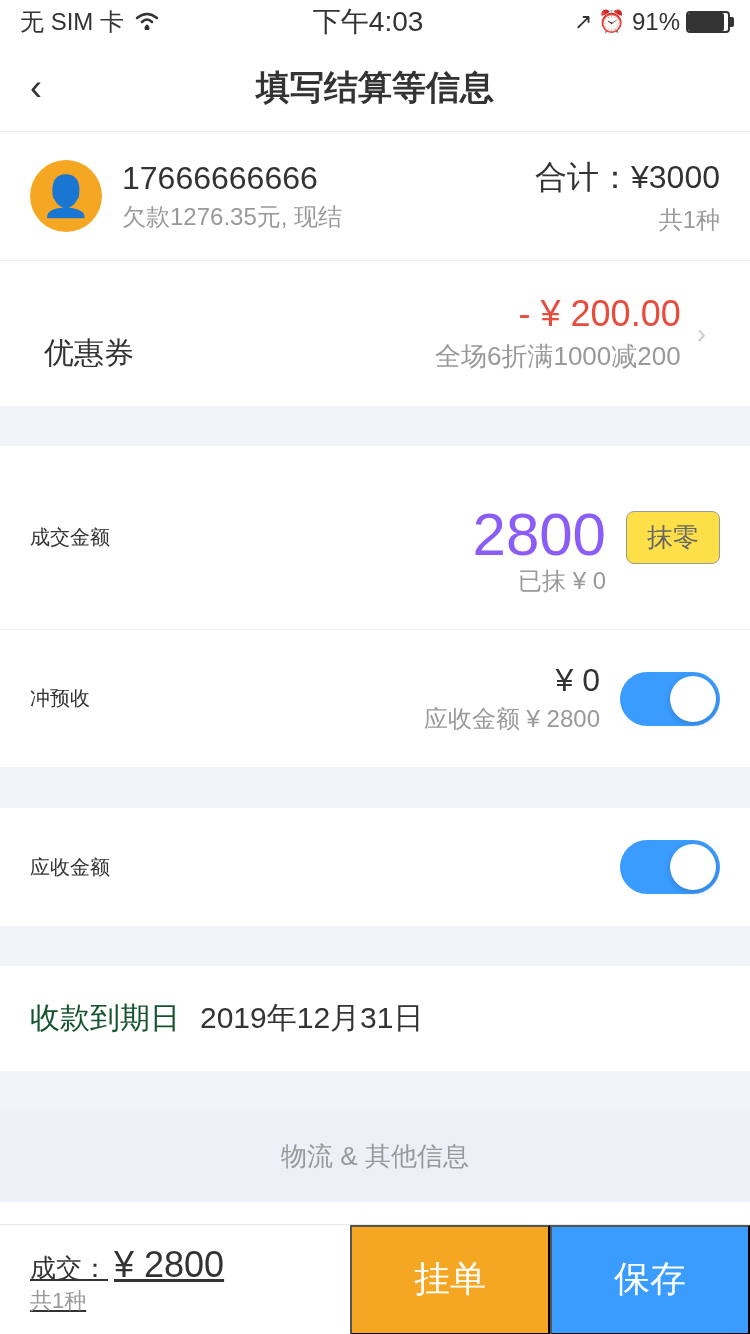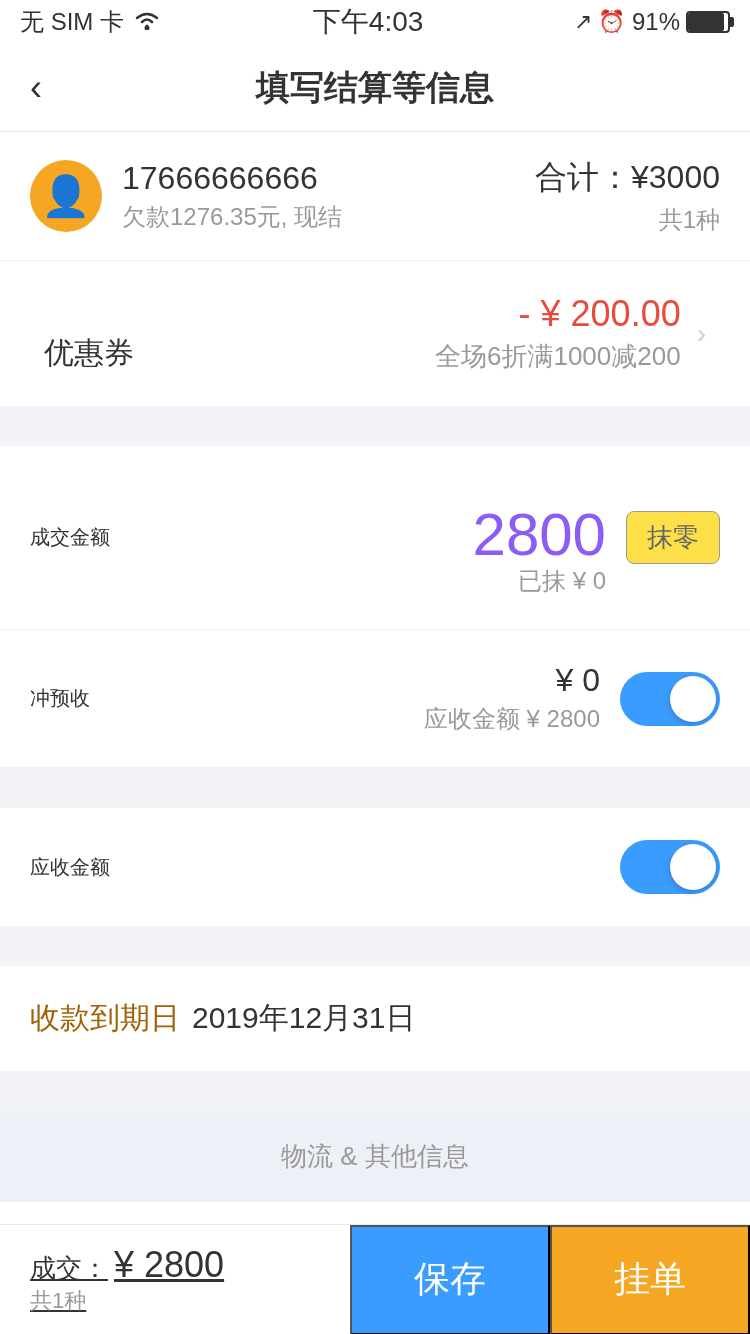--- a/index.html
+++ b/index.html
@@ -156,21 +156,21 @@
       box-shadow: 0 2px 6px rgba(0,0,0,0.2);
     }
 
     
     .due-row {
       background: #fff;
       display: flex;
       align-items: center;
       padding: 32px 30px;
     }
-    .due-label { font-size: 30px; color: #a16207; margin-right: 12px; }
+    .due-label { font-size: 30px; color: #14532d; margin-right: 20px; }
     .due-date { font-size: 30px; color: #333; }
 
     
     .logistics-header {
       background: #eef0f7;
       display: flex;
       align-items: center;
       justify-content: center;
       padding: 28px 30px;
       position: relative;
@@ -367,15 +367,15 @@
 </div>
 
 <div class="footer">
   <div class="footer-info">
     <div style="display:flex;align-items:baseline;gap:6px;">
       <span class="footer-label">成交：</span>
       <span class="footer-amount">¥ 2800</span>
     </div>
     <div class="footer-count">共1种</div>
   </div>
+  <button class="footer-btn footer-btn-hangsingle">挂单</button>
   <button class="footer-btn footer-btn-save">保存</button>
-  <button class="footer-btn footer-btn-hangsingle">挂单</button>
 </div>
 
 </body></html>

